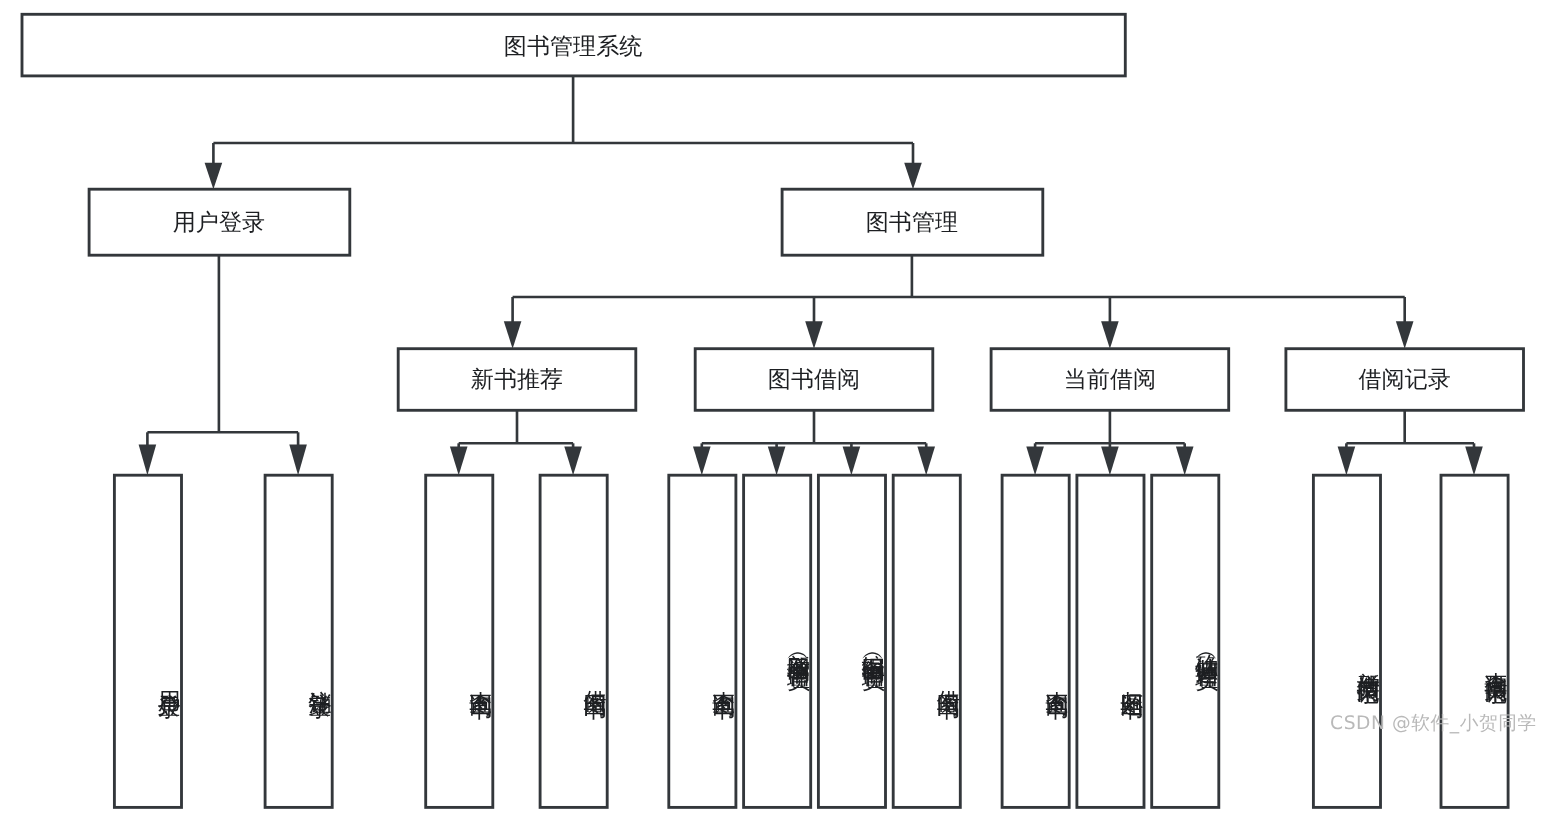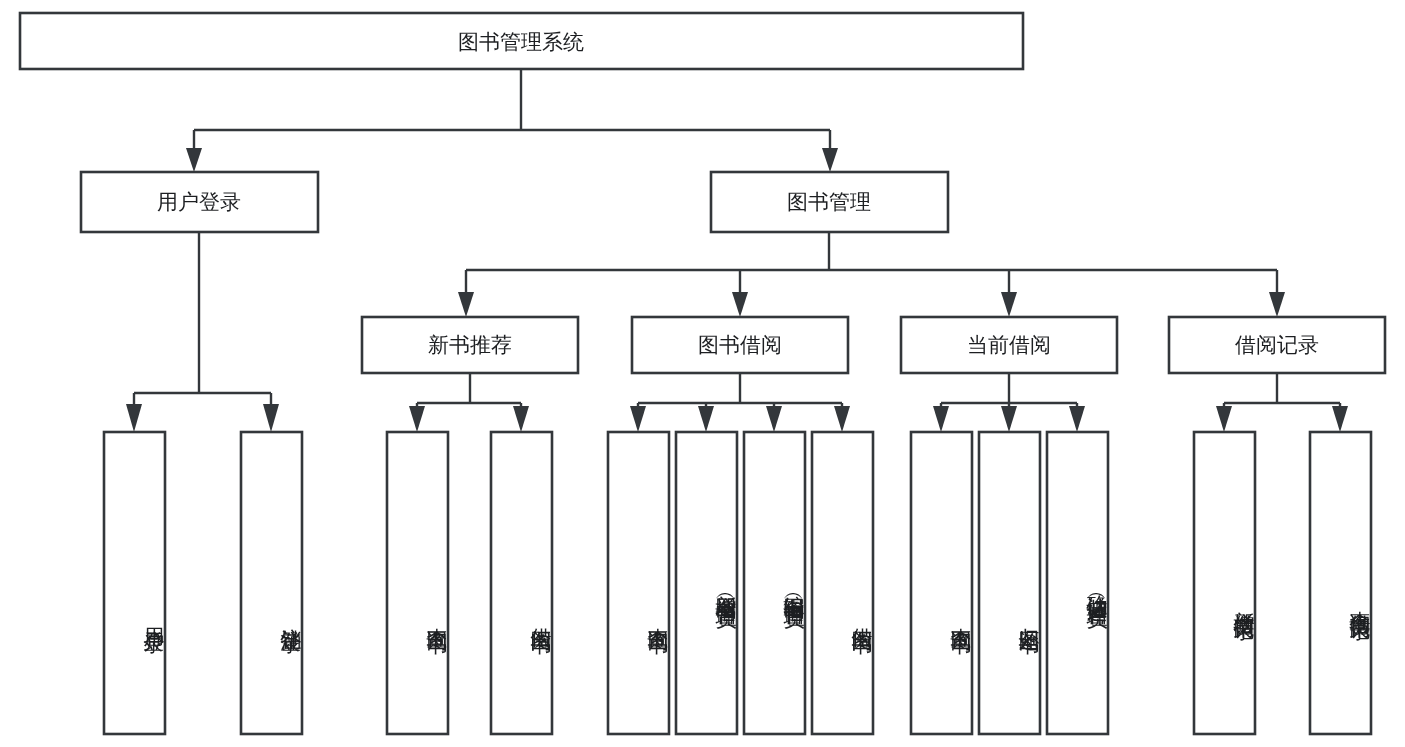--- a/index.html
+++ b/index.html
@@ -207,14 +207,15 @@
   <div class="vlabel" style="left:744px; top:443px; width:61px; height:288px;">编辑图书（管理员）</div>
   <div class="vlabel" style="left:812px; top:500px; width:61px; height:230px;">借阅图书</div>
 
   <div class="vlabel" style="left:911px; top:500px; width:61px; height:230px;">查询图书</div>
   <div class="vlabel" style="left:979px; top:500px; width:61px; height:230px;">归还图书</div>
   <div class="vlabel" style="left:1047px; top:443px; width:61px; height:288px;">确认归还（管理员）</div>
 
   <div class="vlabel" style="left:1194px; top:470px; width:61px; height:260px;">新增借阅记录</div>
   <div class="vlabel" style="left:1310px; top:470px; width:61px; height:260px;">查询借阅记录</div>
 
+  <div class="watermark">CSDN @软件_小贺同学</div>
 
 </div>
 
 </body></html>

